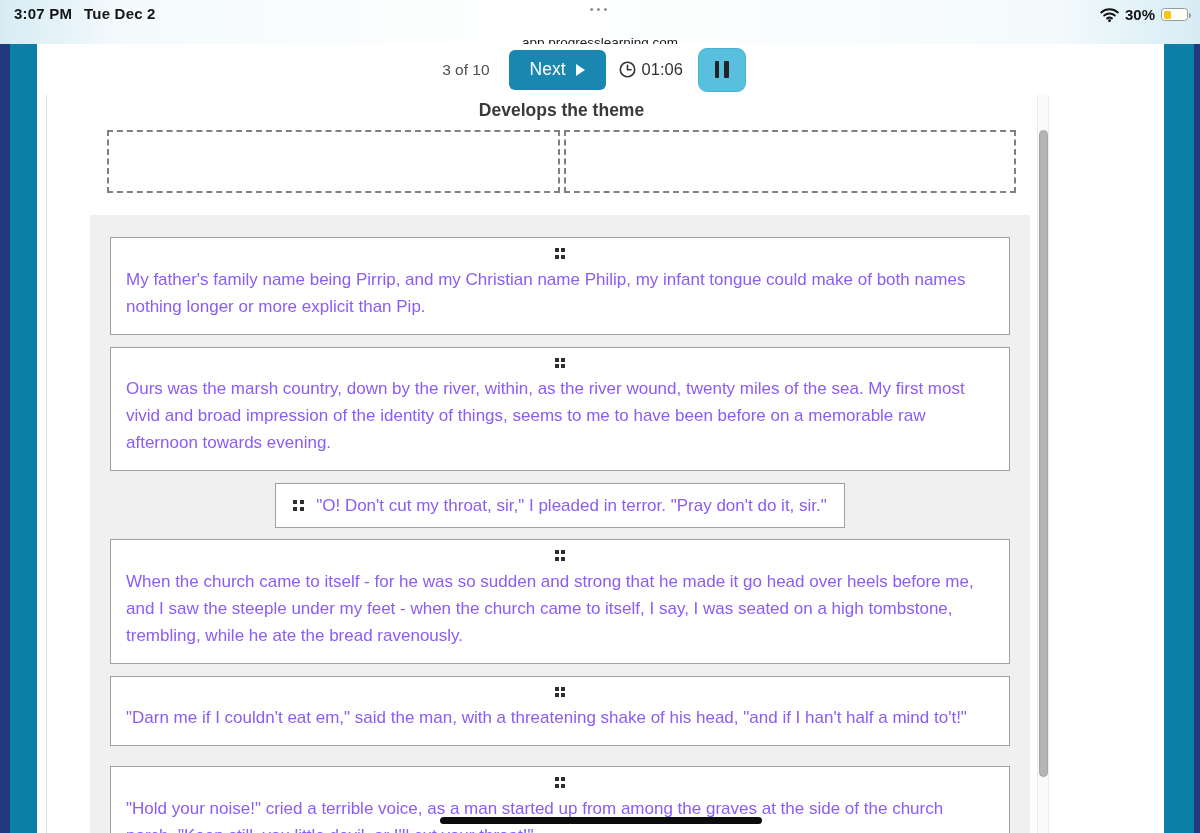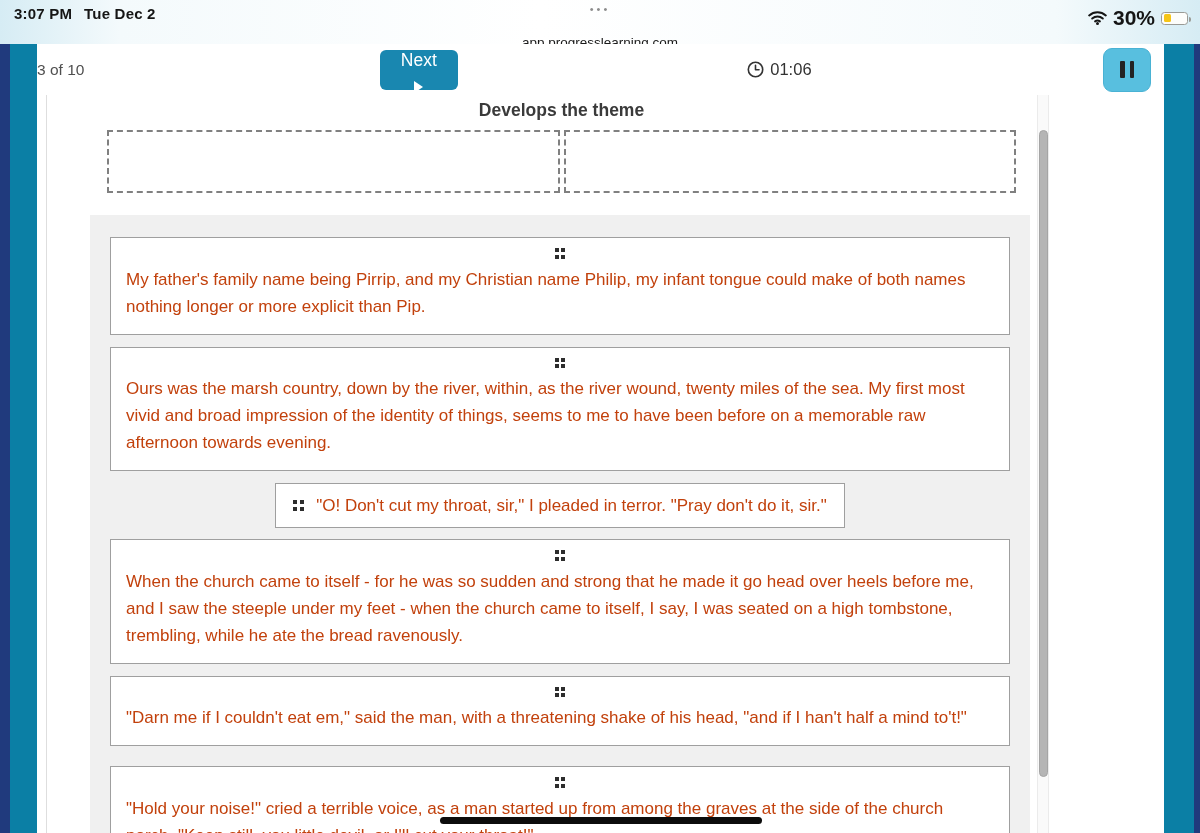--- a/index.html
+++ b/index.html
@@ -14,65 +14,65 @@
   .status-bar {
     position: absolute; left: 0; top: 0; width: 1200px; height: 59px;
     background: linear-gradient(90deg, #d6ecf4 0%, #f4fafc 10%, #ffffff 45%, #f4fafc 88%, #d6ecf4 100%);
     border-bottom: 1px solid #ccd7db;
     color: #151515;
   }
   .sb-left { position: absolute; left: 14px; top: 5px; font-size: 15px; font-weight: 700; letter-spacing: .2px; display: flex; gap: 12px; }
   .sb-center { position: absolute; left: 0; right: 0; top: 4px; text-align: center; }
   .sb-dots { font-size: 11px; color: #8d8d8d; letter-spacing: 3px; line-height: 10px; }
   .sb-url { font-size: 13.5px; color: #1a1a1a; margin-top: 21px; }
-  .sb-right { position: absolute; right: 12px; top: 6px; display: flex; align-items: center; gap: 6px; font-size: 21px; font-weight: 700; }
+  .sb-right { position: absolute; right: 12px; top: 6px; display: flex; align-items: center; gap: 6px; font-size: 15px; font-weight: 700; }
   .battery { position: relative; width: 27px; height: 13px; border: 1px solid #9a9a95; border-radius: 3.5px; background: #fdfdfb; }
   .battery-fill { position: absolute; left: 1.5px; top: 1.5px; bottom: 1.5px; width: 30%; background: #f5c518; border-radius: 1.5px; }
   .battery-nub { position: absolute; right: -4px; top: 4px; width: 2.5px; height: 5px; background: #9a9a95; border-radius: 0 2px 2px 0; }
 
   
   .strip { position: absolute; top: 44px; bottom: 0; }
   .strip.navy-l { left: 0; width: 10px; background: #203a7d; }
   .strip.teal-l { left: 10px; width: 27px; background: #0b7fa5; }
   .strip.teal-r { right: 6px; width: 30px; background: #0b7fa5; }
   .strip.navy-r { right: 0; width: 6px; background: #203a7d; }
 
   .vline { position: absolute; left: 46px; top: 57px; bottom: 0; width: 1px; background: #dedede; }
 
   
   .toolbar {
     position: absolute; left: 37px; top: 44px; width: 1127px; height: 51px;
-    background: #fff; display: flex; align-items: center; justify-content: space-between;
+    background: #fff; display: flex; align-items: center; justify-content: center;
     padding-right: 13px;
   }
   .progress-text { font-size: 15.5px; color: #4f4f4f; margin-right: 19px; }
   .next-btn {
     height: 40px; padding: 0 21px; background: #1987b0; color: #fff;
     border: none; border-radius: 6px; font-size: 17.5px; font-family: inherit;
-    display: flex; align-items: center; gap: 10px; cursor: pointer; margin-right: 13px; flex-direction: column;
+    display: flex; align-items: center; gap: 10px; cursor: pointer; margin-right: 13px;
   }
   .play-tri { width: 0; height: 0; border-left: 9px solid #fff; border-top: 6px solid transparent; border-bottom: 6px solid transparent; }
   .timer-wrap { display: flex; align-items: center; gap: 6px; margin-right: 15px; color: #323232; font-size: 16.5px; }
   .pause-btn {
     width: 48px; height: 44px; background: #58bfdf; border: 1px solid #49b2d4;
     border-radius: 9px; display: flex; align-items: center; justify-content: center; gap: 5px; cursor: pointer;
   }
   .pause-bar { width: 4.5px; height: 17px; background: #232323; border-radius: 1px; }
 
   
   .col-headers { position: absolute; left: 107px; top: 100px; width: 909px; display: flex; gap: 4px; align-items: center; }
   .col-header { flex: 1; text-align: center; font-size: 17.5px; font-weight: 700; color: #3a3a3a; }
   .drop-zones { position: absolute; left: 107px; top: 130px; width: 909px; height: 63px; display: flex; gap: 4px; }
   .drop-zone { flex: 1; border: 2px dashed #808080; background: #fff; }
 
   
   .gray-panel { position: absolute; left: 90px; top: 215px; width: 940px; height: 618px; background: #f0f0f0; padding-top: 22px; }
   .card {
     background: #fff; border: 1px solid #9f9f9f; margin: 0 20px 12px 20px;
-    padding: 10px 15px 14px 15px; color: #c2410c; font-size: 17px; line-height: 27px;
+    padding: 10px 15px 14px 15px; color: #8b5cf6; font-size: 17px; line-height: 27px;
     cursor: grab;
   }
   .card.last { margin-bottom: 0; height: 120px; }
   .card.pre6 { margin-bottom: 20px; }
   .handle { display: grid; grid-template-columns: 4px 4px; grid-template-rows: 4px 4px; gap: 2.5px; width: 11px; margin: 0 auto 7px auto; }
   .handle span { background: #2d2d2d; }
   .narrow-row { text-align: center; margin: 0 20px 11px 20px; }
   .card.narrow {
     display: inline-flex; align-items: center; gap: 12px; margin: 0;
     padding: 8px 17px; text-align: left;

